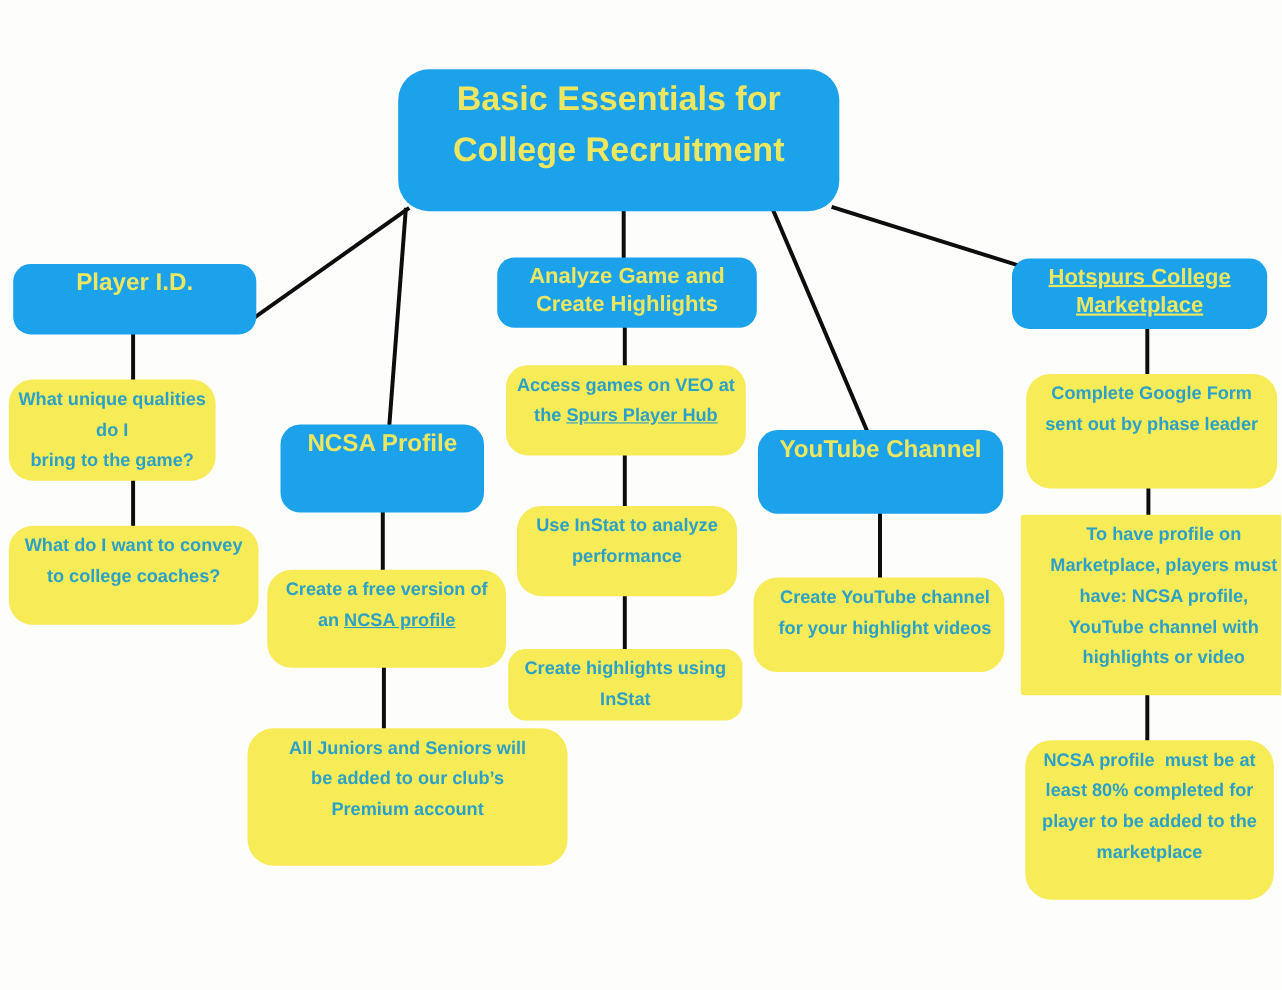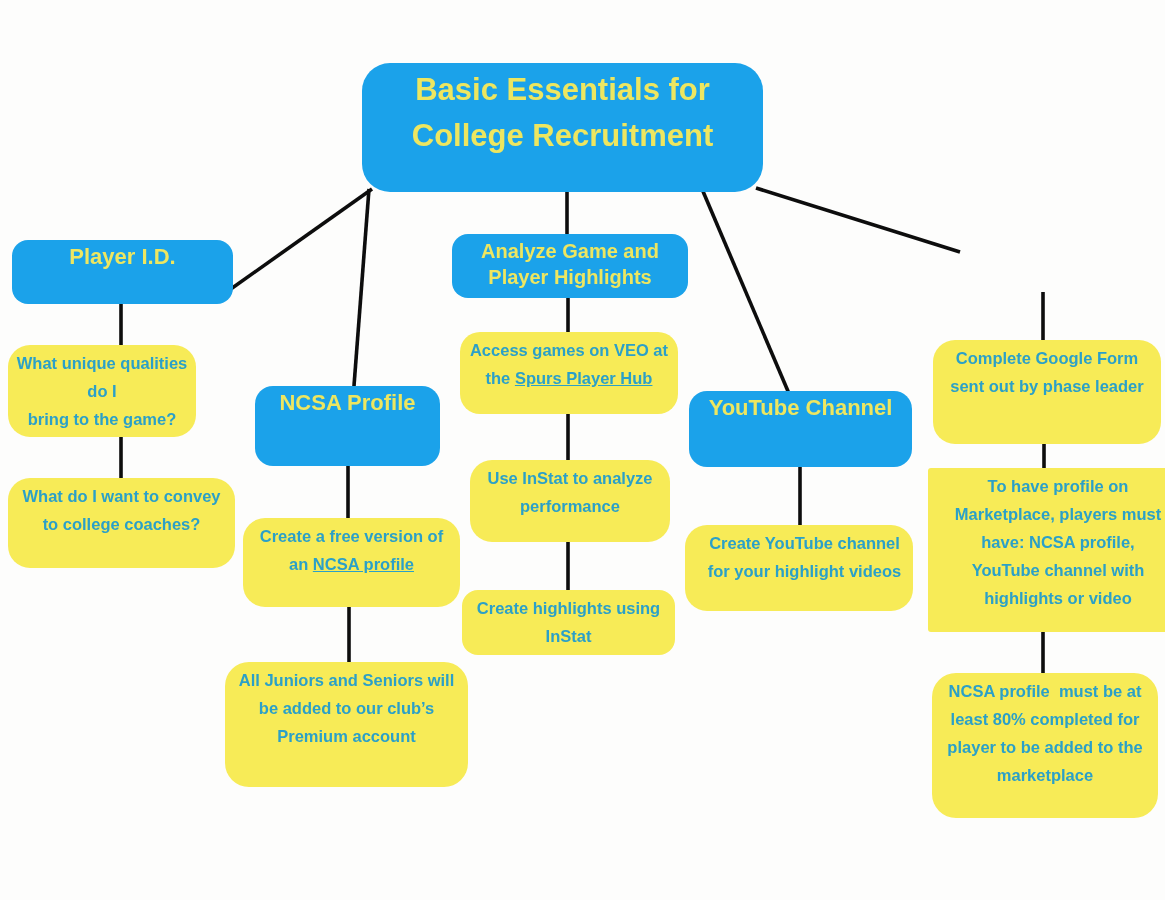--- a/index.html
+++ b/index.html
@@ -28,21 +28,21 @@
   .yellow { background: #F7EB57; color: #2BA0C8; font-size: 16.5px; line-height: 28px; }
   .u { text-decoration: underline; }
 
   
   .n-root      { left: 362px; top: 63px;  width: 401px; height: 129px; border-radius: 28px; font-size: 31px; line-height: 46px; }
   .n-player    { left: 12px;  top: 240px; width: 221px; height: 64px;  border-radius: 16px; font-size: 22px; }
   .n-q1        { left: 8px;   top: 345px; width: 188px; height: 92px;  border-radius: 22px; }
   .n-q2        { left: 8px;   top: 478px; width: 227px; height: 90px;  border-radius: 22px; }
   .n-ncsa      { left: 255px; top: 386px; width: 185px; height: 80px;  border-radius: 18px; font-size: 22px; }
   .n-ncsa-free { left: 243px; top: 518px; width: 217px; height: 89px;  border-radius: 22px; }
-  .n-juniors   { left: 225px; top: 662px; width: 243px; height: 125px; border-radius: 24px; }
+  .n-juniors   { left: 225px; top: 662px; width: 291px; height: 125px; border-radius: 24px; }
   .n-analyze   { left: 452px; top: 234px; width: 236px; height: 64px;  border-radius: 16px; font-size: 20px; line-height: 26px; }
   .n-veo       { left: 460px; top: 332px; width: 218px; height: 82px;  border-radius: 20px; }
   .n-instat    { left: 470px; top: 460px; width: 200px; height: 82px;  border-radius: 22px; }
   .n-highl     { left: 462px; top: 590px; width: 213px; height: 65px;  border-radius: 16px; }
   .n-youtube   { left: 689px; top: 391px; width: 223px; height: 76px;  border-radius: 18px; font-size: 22px; }
   .n-ytcreate  { left: 685px; top: 525px; width: 228px; height: 86px;  border-radius: 22px; padding-left: 17px; }
   .n-hotspurs  { left: 920px; top: 235px; width: 232px; height: 64px;  border-radius: 16px; font-size: 20px; line-height: 26px; }
   .n-gform     { left: 933px; top: 340px; width: 228px; height: 104px;  border-radius: 22px; }
   .n-req       { left: 928px; top: 468px; width: 260px; height: 164px; border-radius: 3px; }
   .n-ncsa80    { left: 932px; top: 673px; width: 226px; height: 145px; border-radius: 24px; }
@@ -98,21 +98,21 @@
 an </span><span class="u">NCSA profile</span></span>
   </div>
   <div class="node yellow n-juniors">
     <span class="lbl">All Juniors and Seniors will
 be added to our club’s
 Premium account</span>
   </div>
 
   <div class="node blue n-analyze">
     <span class="lbl">Analyze Game and
-Player Highlights</span>
+Create Highlights</span>
   </div>
   <div class="node yellow n-veo">
     <span class="lbl"><span>Access games on VEO at
 the </span><span class="u">Spurs Player Hub</span></span>
   </div>
   <div class="node yellow n-instat">
     <span class="lbl">Use InStat to analyze
 performance</span>
   </div>
   <div class="node yellow n-highl">
@@ -121,20 +121,24 @@
   </div>
 
   <div class="node blue n-youtube">
     <span class="lbl">YouTube Channel</span>
   </div>
   <div class="node yellow n-ytcreate">
     <span class="lbl">Create YouTube channel
 for your highlight videos</span>
   </div>
 
+  <div class="node blue n-hotspurs">
+    <span class="lbl u">Hotspurs College
+Marketplace</span>
+  </div>
   <div class="node yellow n-gform">
     <span class="lbl">Complete Google Form
 sent out by phase leader</span>
   </div>
   <div class="node yellow n-req">
     <span class="lbl">To have profile on
 Marketplace, players must
 have: NCSA profile,
 YouTube channel with
 highlights or video</span>

